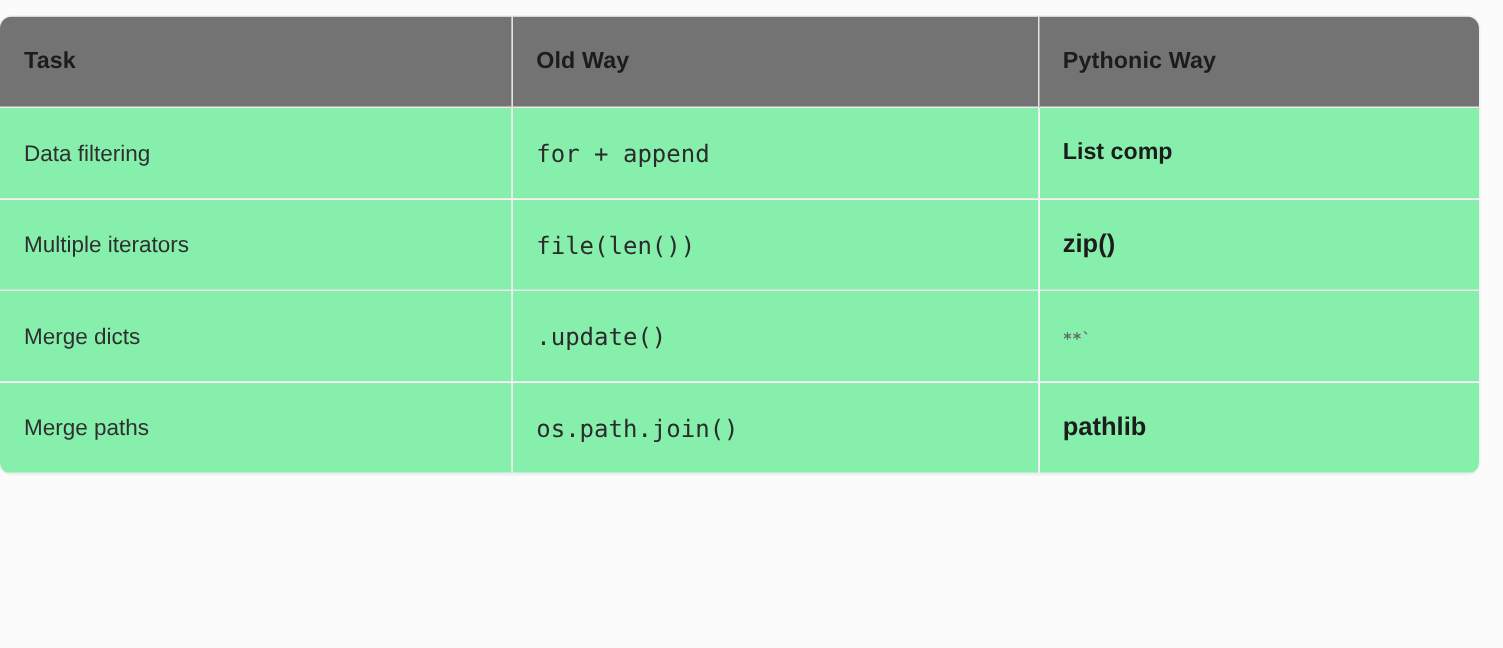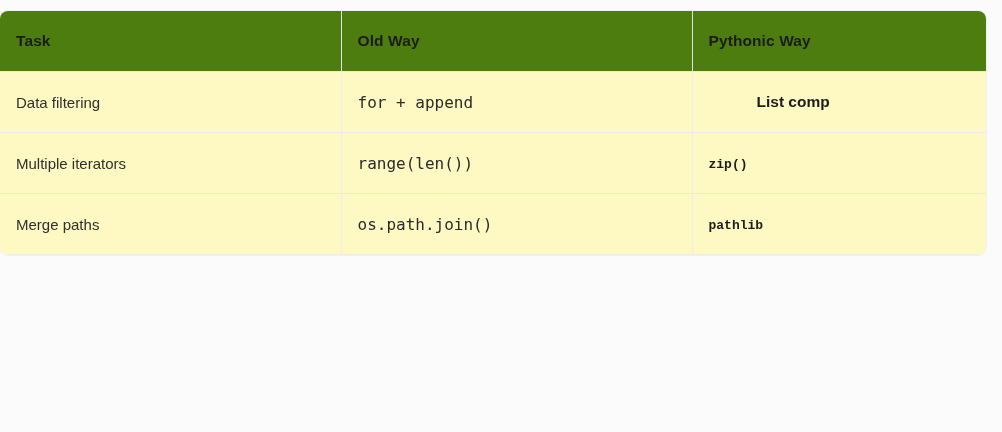--- a/index.html
+++ b/index.html
@@ -27,57 +27,57 @@
   table.compare {
     border-collapse: collapse;
     width: 986px;
     table-layout: fixed;
   }
 
   table.compare col.c-task      { width: 341px; }
   table.compare col.c-old       { width: 351px; }
   table.compare col.c-pythonic  { width: 294px; }
 
-  thead tr { background: #4d7c0f; }
+  thead tr { background: #737373; }
 
   thead th {
     height: 60px;
     padding: 0 0 0 16px;
     text-align: left;
     vertical-align: middle;
     font-size: 15.5px;
     font-weight: bold;
     color: #1c1c1c;
     letter-spacing: 0.1px;
     border-right: 1px solid #e3e3e3;
   }
   thead th.last { border-right: none; }
 
-  tbody tr { background: #fef9c3; }
+  tbody tr { background: #86efac; }
 
   tbody td {
     height: 60px;
     padding: 0 0 0 16px;
     vertical-align: middle;
     border-top: 1px solid #e9e9e9;
     border-right: 1px solid #ededed;
     font-size: 15px;
     color: #2f2f2f;
     white-space: nowrap;
     overflow: hidden;
   }
   tbody td.last { border-right: none; }
 
   tbody tr:last-child td { border-bottom: 1px solid #ededed; }
 
   
   .t-plain    { font-family: "Liberation Sans", sans-serif; font-weight: normal; }
   .t-code     { font-family: "DejaVu Sans Mono", monospace; font-weight: normal; font-size: 16px; color: #2b2b2b; }
-  .t-strong   { font-family: "Liberation Sans", sans-serif; font-weight: bold; color: #1c1c1c; font-size: 15.5px; margin-left: 48px; }
-  .t-codeb    { font-family: Liberation Mono, monospace; font-weight: bold; font-size: 13px; color: #1c1c1c; }
+  .t-strong   { font-family: "Liberation Sans", sans-serif; font-weight: bold; color: #1c1c1c; font-size: 15.5px; }
+  .t-codeb    { font-family: Liberation Sans, sans-serif; font-weight: bold; font-size: 17px; color: #1c1c1c; }
   .t-faint    { font-family: "DejaVu Sans Mono", monospace; font-weight: bold; font-size: 10.5px; color: #6a6a6a; }
 </style>
 </head>
 <body>
 
 <div id="comparison-table-wrap">
   <table class="compare">
     <colgroup>
       <col class="c-task">
       <col class="c-old">
@@ -91,22 +91,27 @@
       </tr>
     </thead>
     <tbody>
         <tr>
           <td><span class="t-plain">Data filtering</span></td>
           <td><span class="t-code">for + append</span></td>
           <td class="last"><span class="t-strong">List comp</span></td>
         </tr>
         <tr>
           <td><span class="t-plain">Multiple iterators</span></td>
-          <td><span class="t-code">range(len())</span></td>
+          <td><span class="t-code">file(len())</span></td>
           <td class="last"><span class="t-codeb">zip()</span></td>
+        </tr>
+        <tr>
+          <td><span class="t-plain">Merge dicts</span></td>
+          <td><span class="t-code">.update()</span></td>
+          <td class="last"><span class="t-faint">**`</span></td>
         </tr>
         <tr>
           <td><span class="t-plain">Merge paths</span></td>
           <td><span class="t-code">os.path.join()</span></td>
           <td class="last"><span class="t-codeb">pathlib</span></td>
         </tr>
       </tbody>
   </table>
 </div>
 

